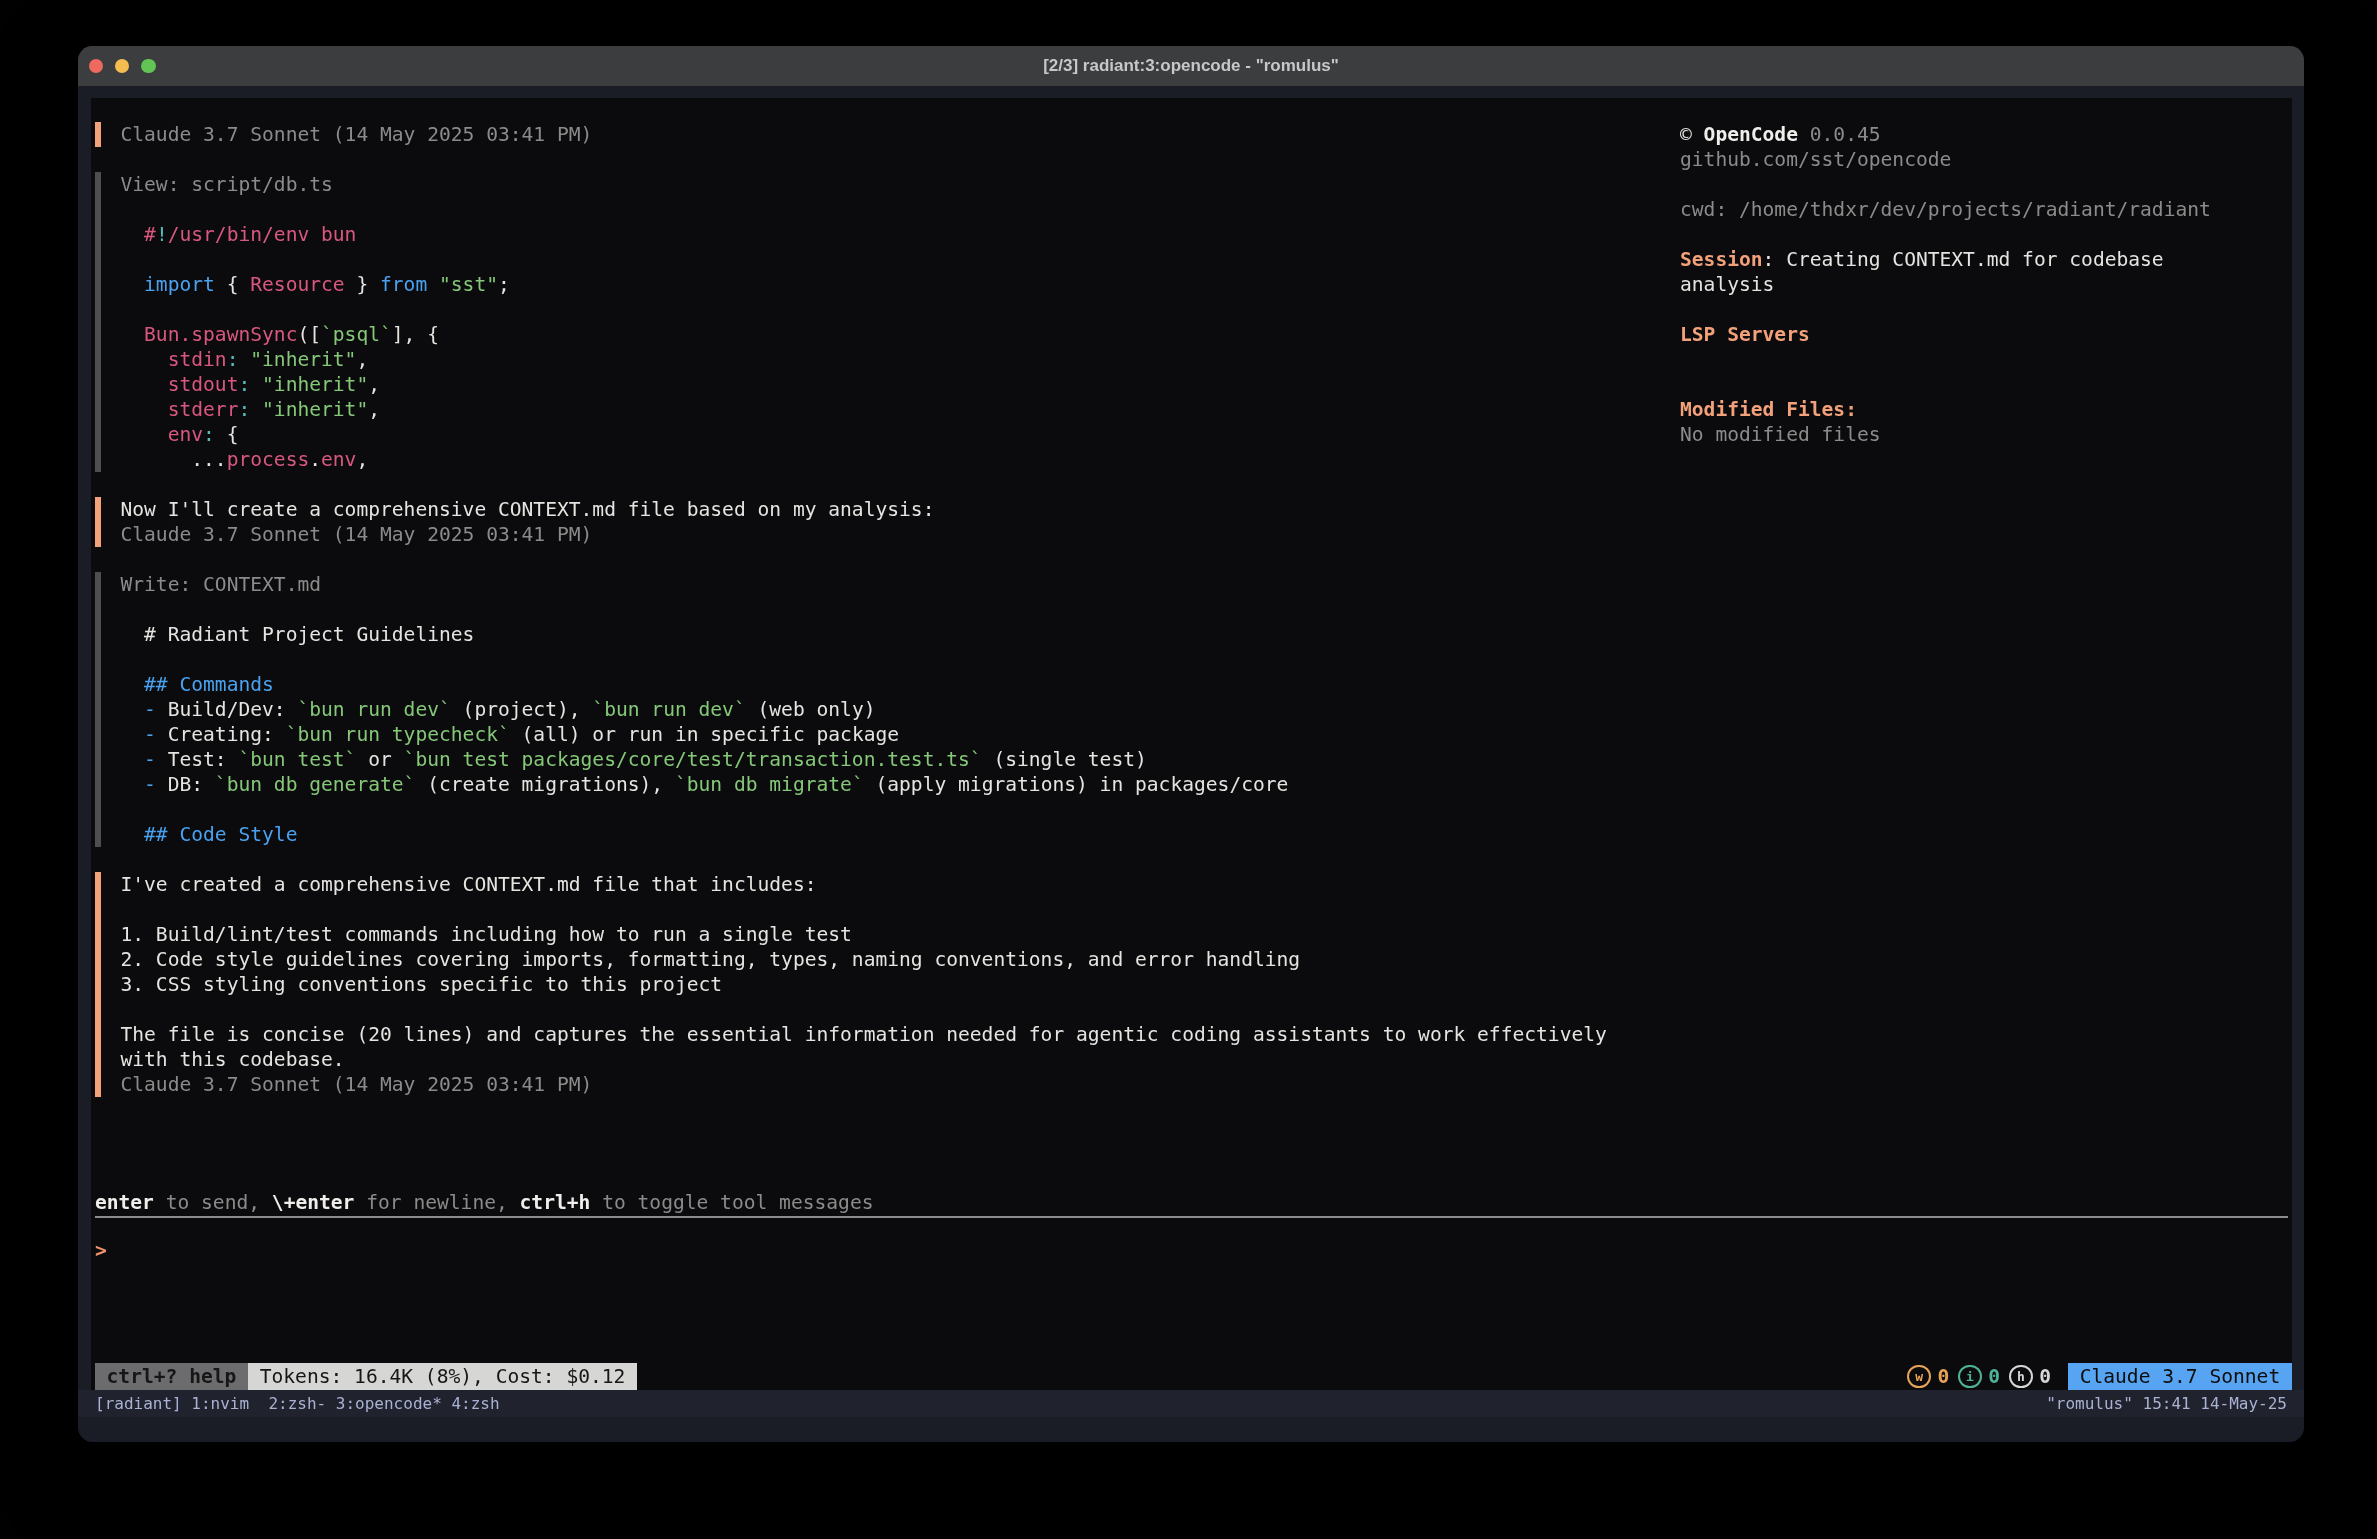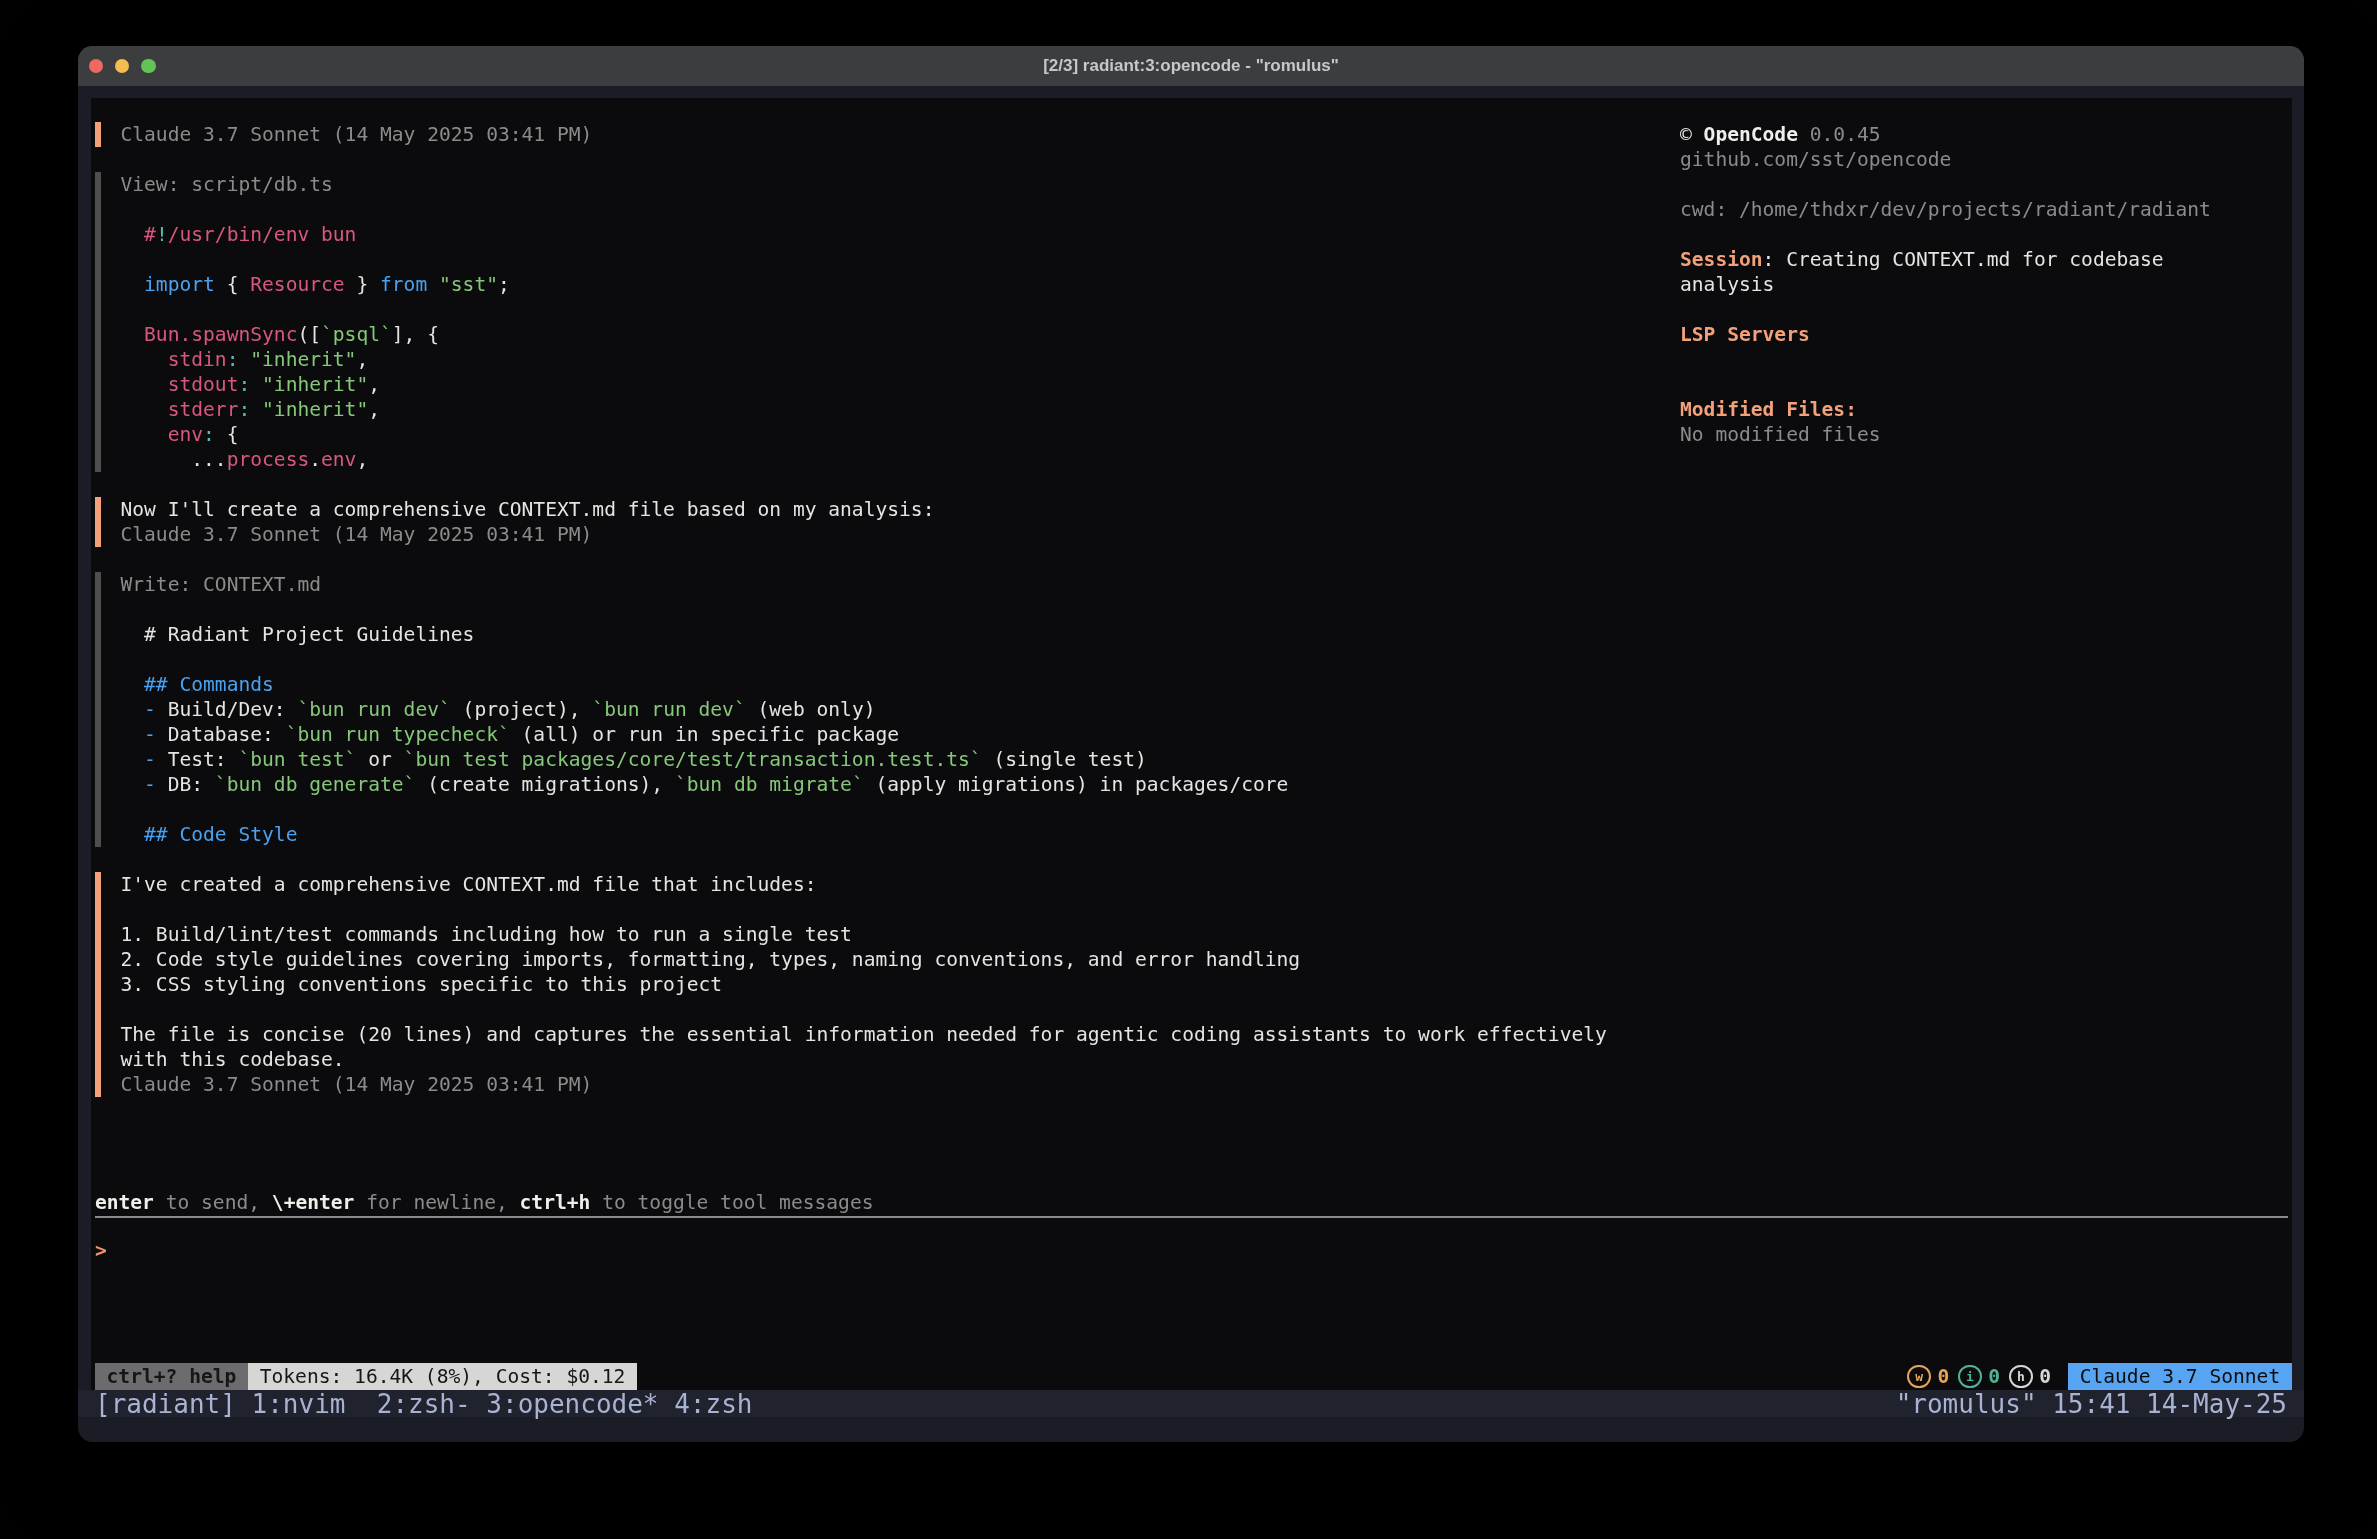--- a/index.html
+++ b/index.html
@@ -46,21 +46,21 @@
   .diag .circle{width:19.6px;height:19.6px;border:2px solid currentColor;border-radius:50%;
                 display:flex;align-items:center;justify-content:center;
                 font-size:13px;font-weight:bold;line-height:1;}
   .diag .count{font-weight:bold;}
   .diag.orange{color:#e7a459;}
   .diag.teal{color:#4fb397;}
   .diag.white{color:#d6d6d6;}
   .chip.model{background:#57a5f2;color:#0d0d0d;}
   .tmuxbar{position:absolute;left:0;top:1344px;width:2226px;height:27px;background:#20222e;
            box-sizing:border-box;padding:0 17px;display:flex;align-items:center;
-           justify-content:space-between;color:#a9b2d2;font-size:26px;white-space:pre;}
+           justify-content:space-between;color:#a9b2d2;font-size:16px;white-space:pre;}
 </style>
 </head>
 <body>
 
 <div class="window">
 
   <div class="titlebar">
     <div class="traffic">
       <span class="light red"></span>
       <span class="light yellow"></span>
@@ -96,21 +96,21 @@
           <div class="line"><span class="tok-d">Claude 3.7 Sonnet (14 May 2025 03:41 PM)</span></div>
         </div>
       <div class="spacer"></div>
       <div class="block gray">
           <div class="line"><span class="tok-d">Write: CONTEXT.md</span></div>
           <div class="line"></div>
           <div class="line"><span class="tok-w">  # Radiant Project Guidelines</span></div>
           <div class="line"></div>
           <div class="line"><span class="tok-bl">  ## Commands</span></div>
           <div class="line"><span class="tok-bl">  - </span><span class="tok-w">Build/Dev: </span><span class="tok-gn">`bun run dev`</span><span class="tok-w"> (project), </span><span class="tok-gn">`bun run dev`</span><span class="tok-w"> (web only)</span></div>
-          <div class="line"><span class="tok-bl">  - </span><span class="tok-w">Database: </span><span class="tok-gn">`bun run typecheck`</span><span class="tok-w"> (all) or run in specific package</span></div>
+          <div class="line"><span class="tok-bl">  - </span><span class="tok-w">Creating: </span><span class="tok-gn">`bun run typecheck`</span><span class="tok-w"> (all) or run in specific package</span></div>
           <div class="line"><span class="tok-bl">  - </span><span class="tok-w">Test: </span><span class="tok-gn">`bun test`</span><span class="tok-w"> or </span><span class="tok-gn">`bun test packages/core/test/transaction.test.ts`</span><span class="tok-w"> (single test)</span></div>
           <div class="line"><span class="tok-bl">  - </span><span class="tok-w">DB: </span><span class="tok-gn">`bun db generate`</span><span class="tok-w"> (create migrations), </span><span class="tok-gn">`bun db migrate`</span><span class="tok-w"> (apply migrations) in packages/core</span></div>
           <div class="line"></div>
           <div class="line"><span class="tok-bl">  ## Code Style</span></div>
         </div>
       <div class="spacer"></div>
       <div class="block orange">
           <div class="line"><span class="tok-w">I've created a comprehensive CONTEXT.md file that includes:</span></div>
           <div class="line"></div>
           <div class="line"><span class="tok-w">1. Build/lint/test commands including how to run a single test</span></div>

